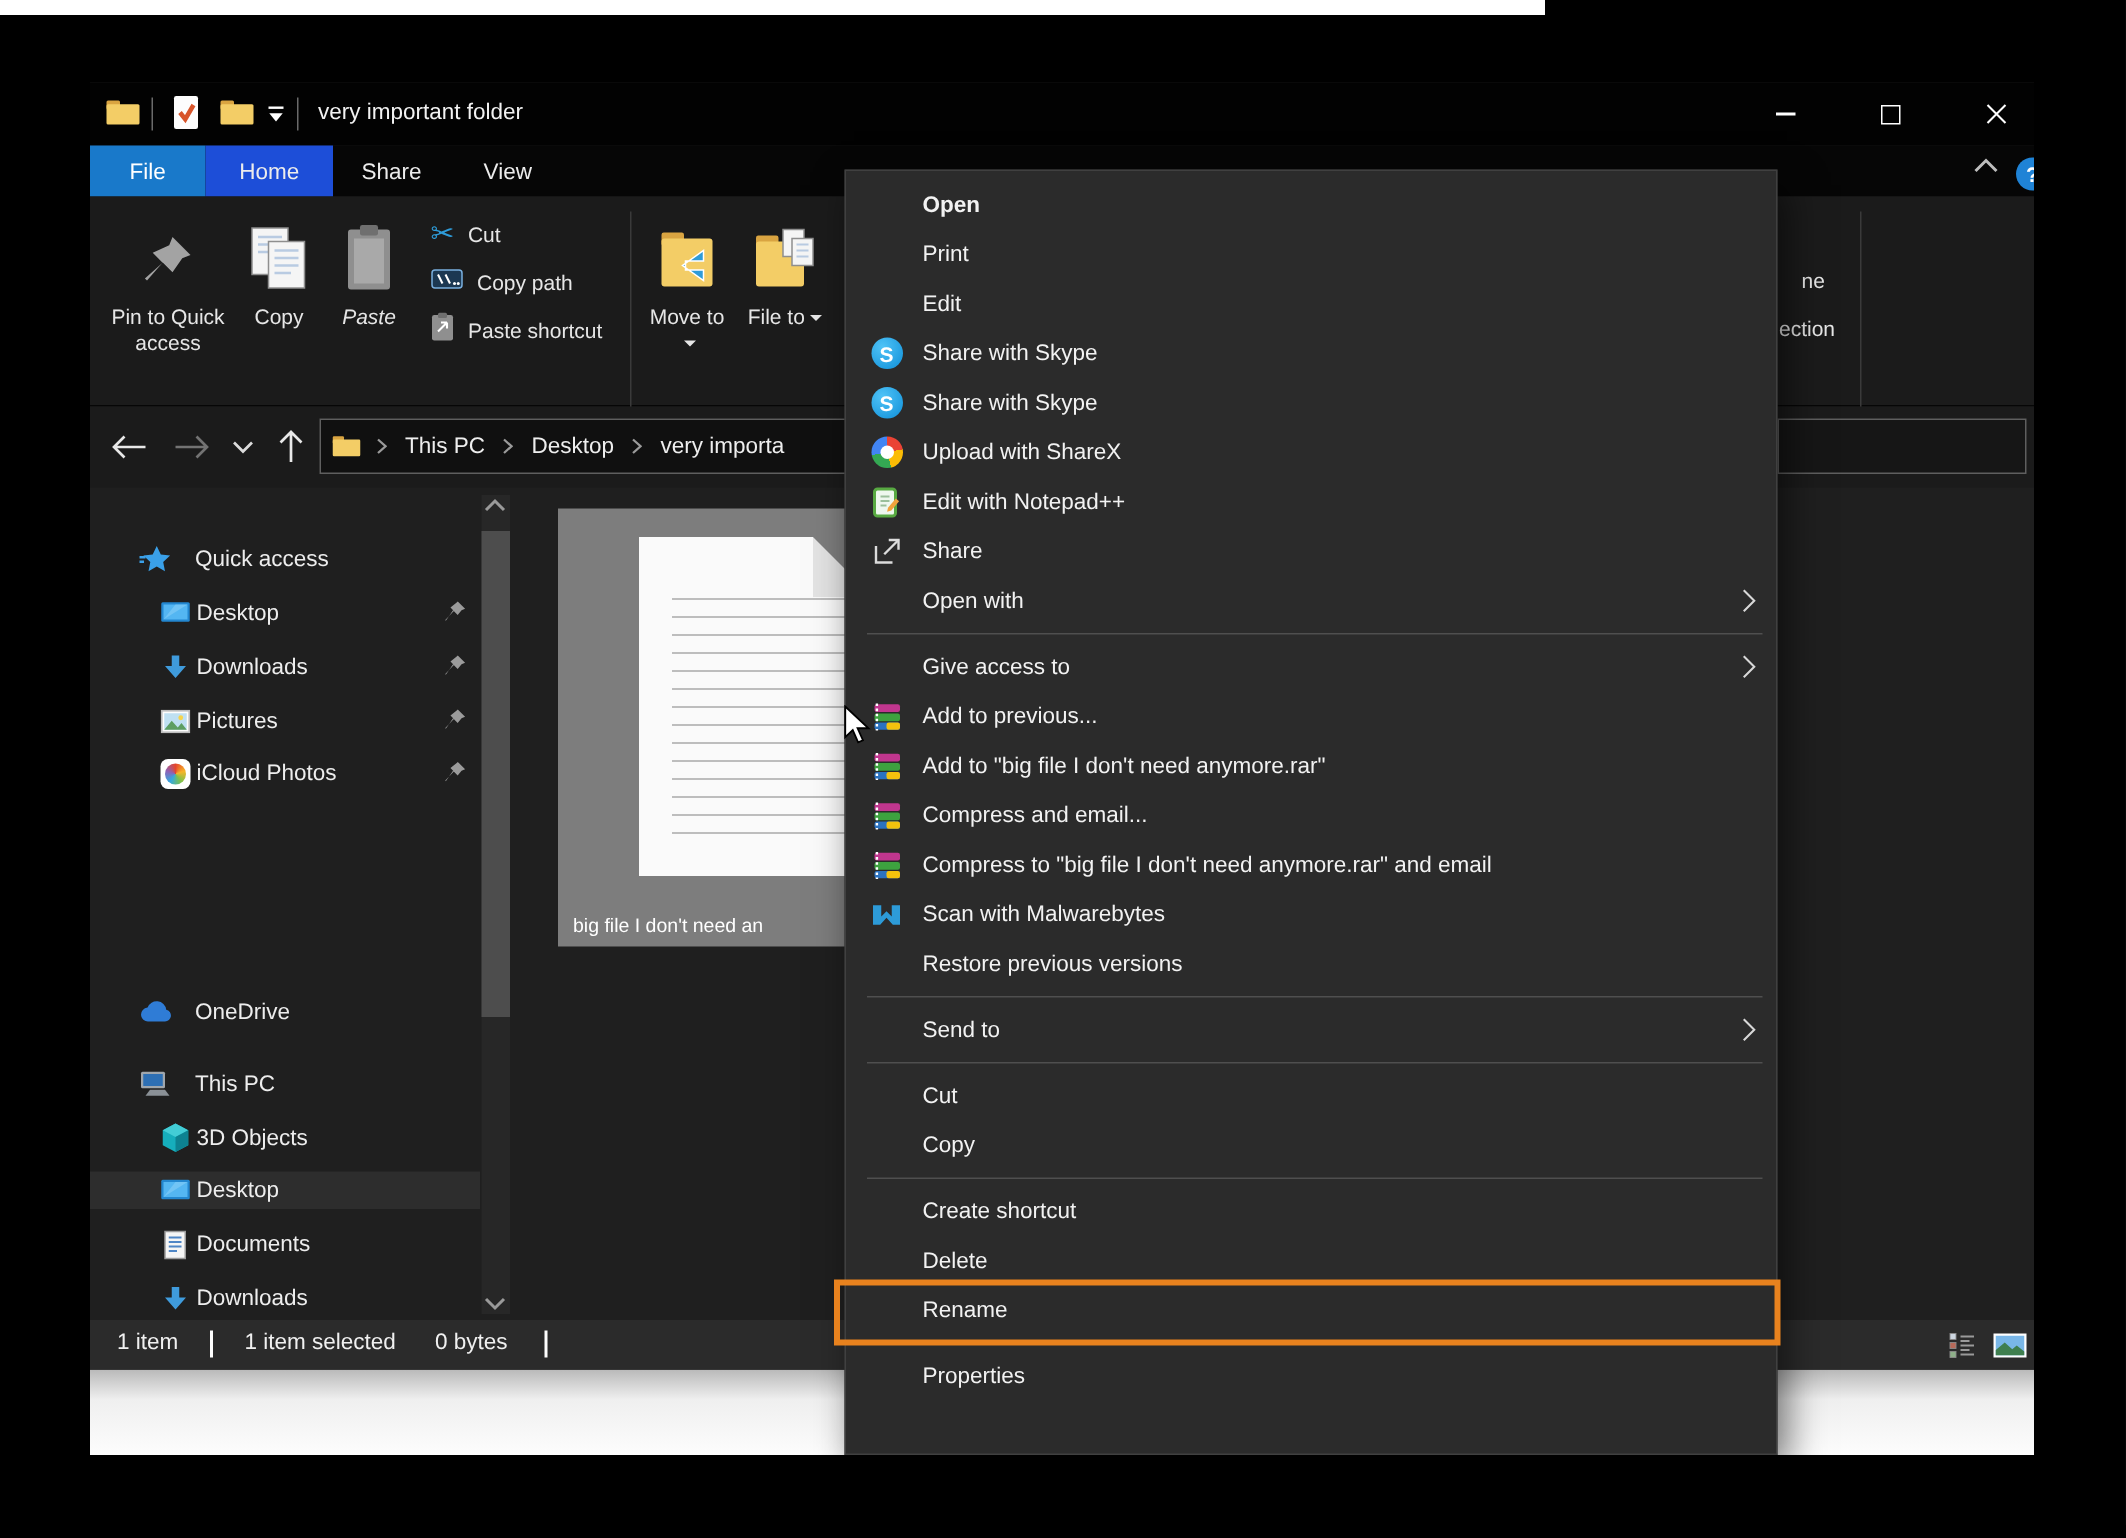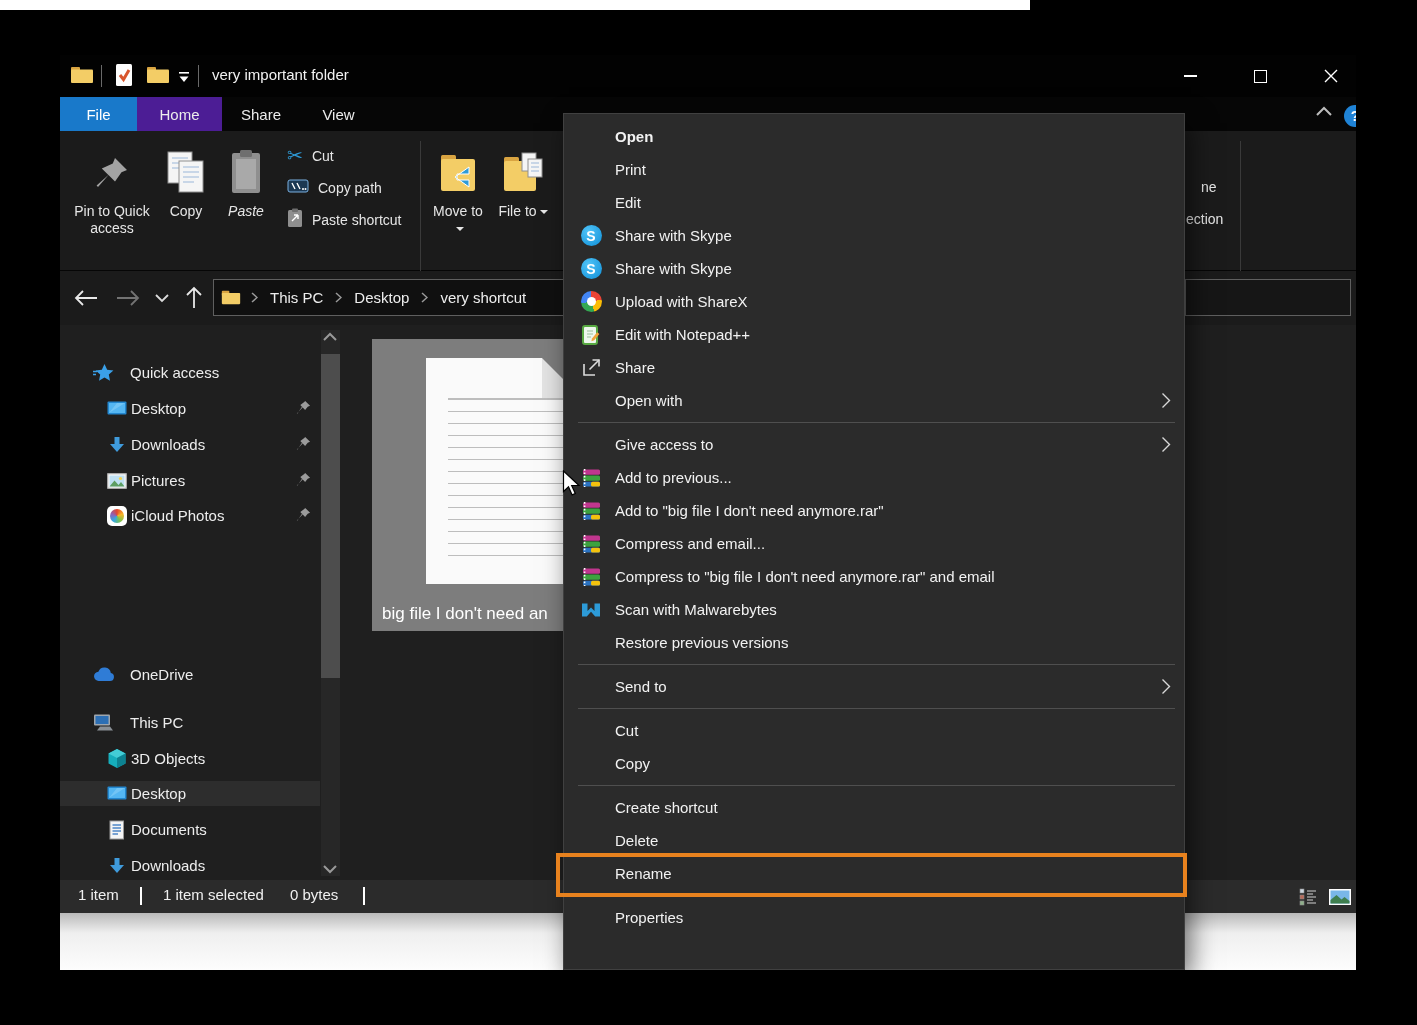--- a/index.html
+++ b/index.html
@@ -13,21 +13,21 @@
   .titlebar{left:0;top:0;width:100%;height:42px;background:#020202;}
   .qat-sep{top:10px;width:1px;height:22px;background:#6a6a6a;}
   .win-title{top:11px;left:152px;color:#f2f2f2;font-size:15px;white-space:nowrap;}
   .ctrl{top:9px;width:34px;height:24px;display:flex;align-items:center;justify-content:center;}
   .ctrl-min{width:13px;height:2px;background:#fff;}
   .ctrl-max{width:11px;height:11px;border:1.5px solid #fff;}
   
   .tabsrow{left:0;top:42px;width:100%;height:34px;background:#060606;}
   .tab{position:absolute;top:0;height:34px;display:flex;align-items:center;justify-content:center;font-size:15px;color:#ececec;cursor:default;}
   .tab.file{background:#1979ca;color:#fff;}
-  .tab.selected{background:#4c1d95;}
+  .tab.selected{background:#1d4ed8;}
   .ribbon-caret{top:48px;left:1255px;}
   .help-badge{top:50px;left:1284px;width:22px;height:22px;border-radius:50%;background:#1f83d6;color:#fff;font-size:14px;font-weight:bold;display:flex;align-items:center;justify-content:center;}
   
   .ribbon{left:0;top:76px;width:100%;height:140px;background:#1b1b1b;border-bottom:1px solid #060606;box-sizing:border-box;}
   .rbtn-big{position:absolute;top:6px;display:flex;flex-direction:column;align-items:center;color:#e6e6e6;font-size:14px;line-height:17px;text-align:center;}
   .rbtn-big .rbi{height:60px;display:flex;align-items:flex-end;justify-content:center;margin-bottom:6px;}
   .rbtn-sm{position:absolute;left:227px;width:160px;height:31px;display:flex;align-items:center;gap:9px;color:#e6e6e6;font-size:14px;}
   .rgroup-label{position:absolute;top:172px;font-size:13px;color:#cfcfcf;}
   .rdivider{position:absolute;top:10px;width:1px;height:158px;background:#3a3a3a;}
   .rfrag{position:absolute;color:#e6e6e6;font-size:14px;}
@@ -49,21 +49,21 @@
   .sscroll{position:absolute;left:261px;top:5px;width:19px;height:546px;background:#272727;}
   .sscroll .thumb{position:absolute;left:0;top:24px;width:19px;height:324px;background:#4d4d4d;}
   .chev{display:flex;align-items:center;justify-content:center;}
   .sscroll .chevtop{position:absolute;top:2px;left:2px;}
   .sscroll .chevbot{position:absolute;bottom:2px;left:2px;}
   
   .file-tile{position:absolute;left:312px;top:14px;width:238px;height:292px;background:#7d7d7d;}
   .doc-page{position:absolute;left:54px;top:19px;width:156px;height:226px;background:#fafafa;}
   .doc-page::before{content:"";position:absolute;top:0;right:0;width:0;height:0;border-bottom:40px solid #e3e3e3;border-right:40px solid #7d7d7d;}
   .doc-lines{position:absolute;left:22px;right:14px;top:30px;bottom:26px;background:repeating-linear-gradient(to bottom,transparent 0 10.5px,#bdbdbd 10.5px 12px);}
-  .file-label{position:absolute;left:10px;bottom:7px;color:#fff;font-size:17px;white-space:nowrap;overflow:hidden;max-width:228px;}
+  .file-label{position:absolute;left:10px;bottom:7px;color:#fff;font-size:13px;white-space:nowrap;overflow:hidden;max-width:228px;}
   
   .statusbar{left:0;top:825px;width:100%;height:33px;background:#2b2b2b;color:#f0f0f0;font-size:15px;}
   .sb-text{position:absolute;top:6px;white-space:nowrap;}
   .sb-div{position:absolute;top:7px;width:2px;height:18px;background:#fff;}
   .sb-view{position:absolute;top:7px;display:flex;align-items:center;justify-content:center;width:24px;height:20px;}
   
   .menu{left:563px;top:113px;width:622px;height:857px;background:#2b2b2b;border:1px solid #404040;box-sizing:border-box;padding-top:6px;z-index:50;box-shadow:6px 10px 24px rgba(0,0,0,.55);}
   .mi{height:33px;display:flex;align-items:center;font-size:15px;color:#f2f2f2;position:relative;padding-left:14px;}
   .mi-ico{width:26px;height:24px;display:flex;align-items:center;justify-content:center;margin-right:11px;flex:none;}
   .mi-label{white-space:nowrap;}
@@ -260,21 +260,21 @@
             <svg width="7" height="11" viewBox="0 0 7 11">
               <path d="M1 1l5 4.5L1 10" stroke="#9a9a9a" stroke-width="1.5" fill="none"></path>
             </svg>
           </span>
           <span class="crumb-label">Desktop</span>
           <span class="crumb-chev">
             <svg width="7" height="11" viewBox="0 0 7 11">
               <path d="M1 1l5 4.5L1 10" stroke="#9a9a9a" stroke-width="1.5" fill="none"></path>
             </svg>
           </span>
-          <span class="crumb-label">very shortcut</span>
+          <span class="crumb-label">very importa</span>
         </span>
     </div>
     <div class="search-box"></div>
   </div>
 
   <div class="abs bodyarea">
     <div id="side-rows">
         <div class="side-row" style="top: 35px;">
           <span class="side-ic" style="left: 32px;">
             <svg width="24" height="20" viewBox="0 0 24 20">

